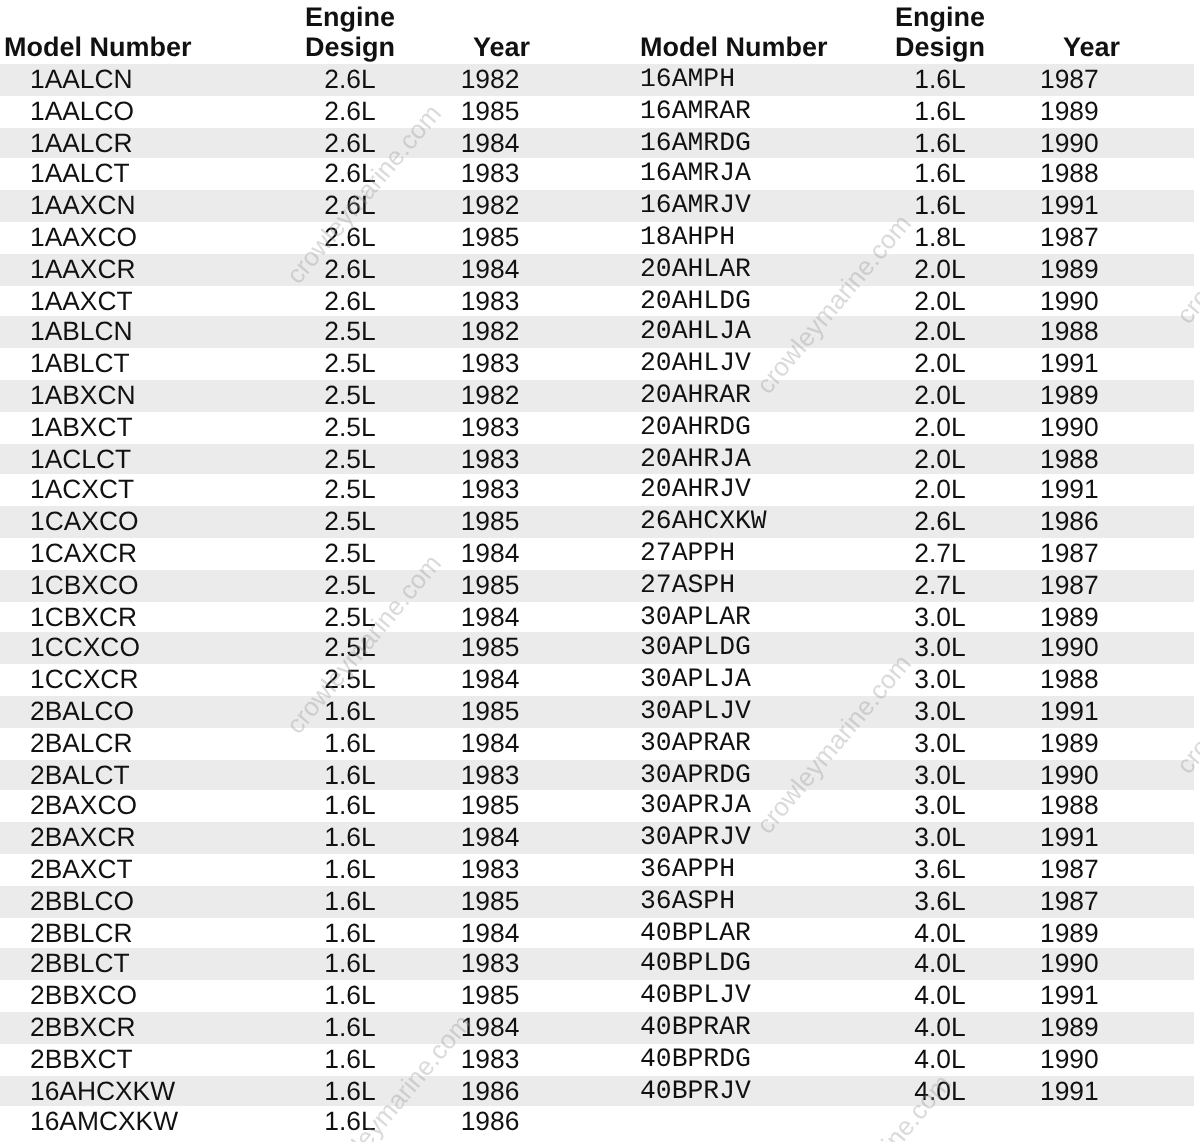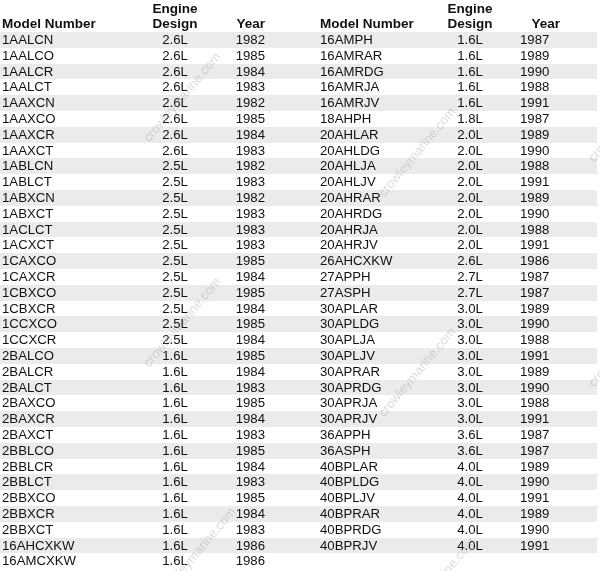--- a/index.html
+++ b/index.html
@@ -7,27 +7,27 @@
          font-family: "Liberation Sans", sans-serif; color: #111; }
   .tbl { position: absolute; top: 0; }
   .tbl.left { left: 0; width: 280px; }
   .tbl.right { left: 277px; width: 320px; }
   .hdr { position: relative; height: 32px; font-weight: bold; font-size: 13.5px; }
   .hdr .c { position: absolute; bottom: 1px; line-height: 15px; }
   .hdr .eng { text-align: center; }
   .row { height: 15.8px; line-height: 15.8px; font-size: 13.2px; position: relative; }
   .row.alt { background: #ebebeb; }
   .row span { position: absolute; top: 0; }
-  .left .m { left: 2px; }
+  .left .m { left: 15px; }
   .left .e { left: 150px; width: 50px; text-align: center; }
-  .left .y { left: 225px; width: 40px; text-align: right; }
+  .left .y { left: 225px; width: 40px; text-align: center; }
   .left .h-m { left: 2px; }
   .left .h-e { left: 145px; width: 60px; }
   .left .h-y { left: 225px; width: 40px; text-align: right; }
-  .right .m { left: 43px; }
+  .right .m { left: 43px; font-family: Liberation Mono, monospace; }
   .right .e { left: 168px; width: 50px; text-align: center; }
   .right .y { left: 243px; width: 40px; text-align: left; }
   .right .h-m { left: 43px; }
   .right .h-e { left: 163px; width: 60px; }
   .right .h-y { left: 243px; width: 40px; text-align: right; }
   .wm { position: absolute; color: rgba(150,150,150,0.35); font-size: 13px;
         transform: rotate(-50deg); transform-origin: left top; white-space: nowrap; pointer-events: none; }
 </style>
 </head>
 <body>

